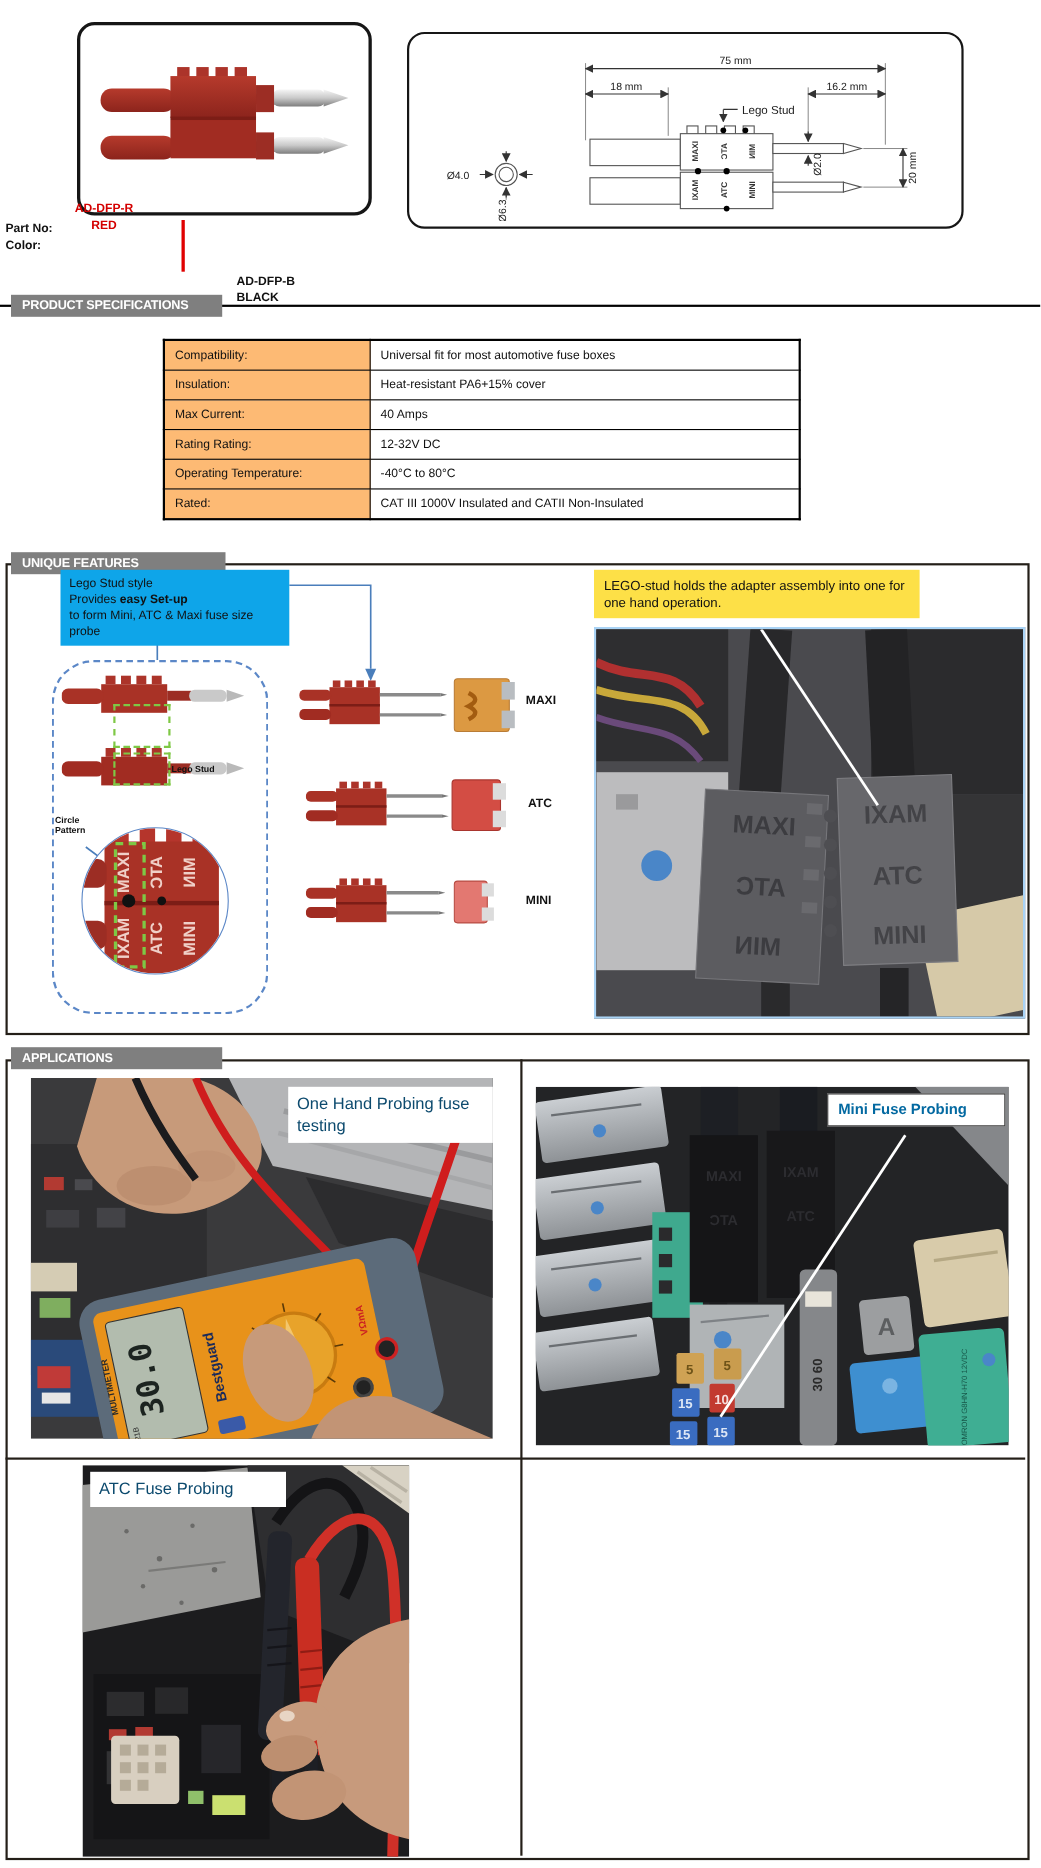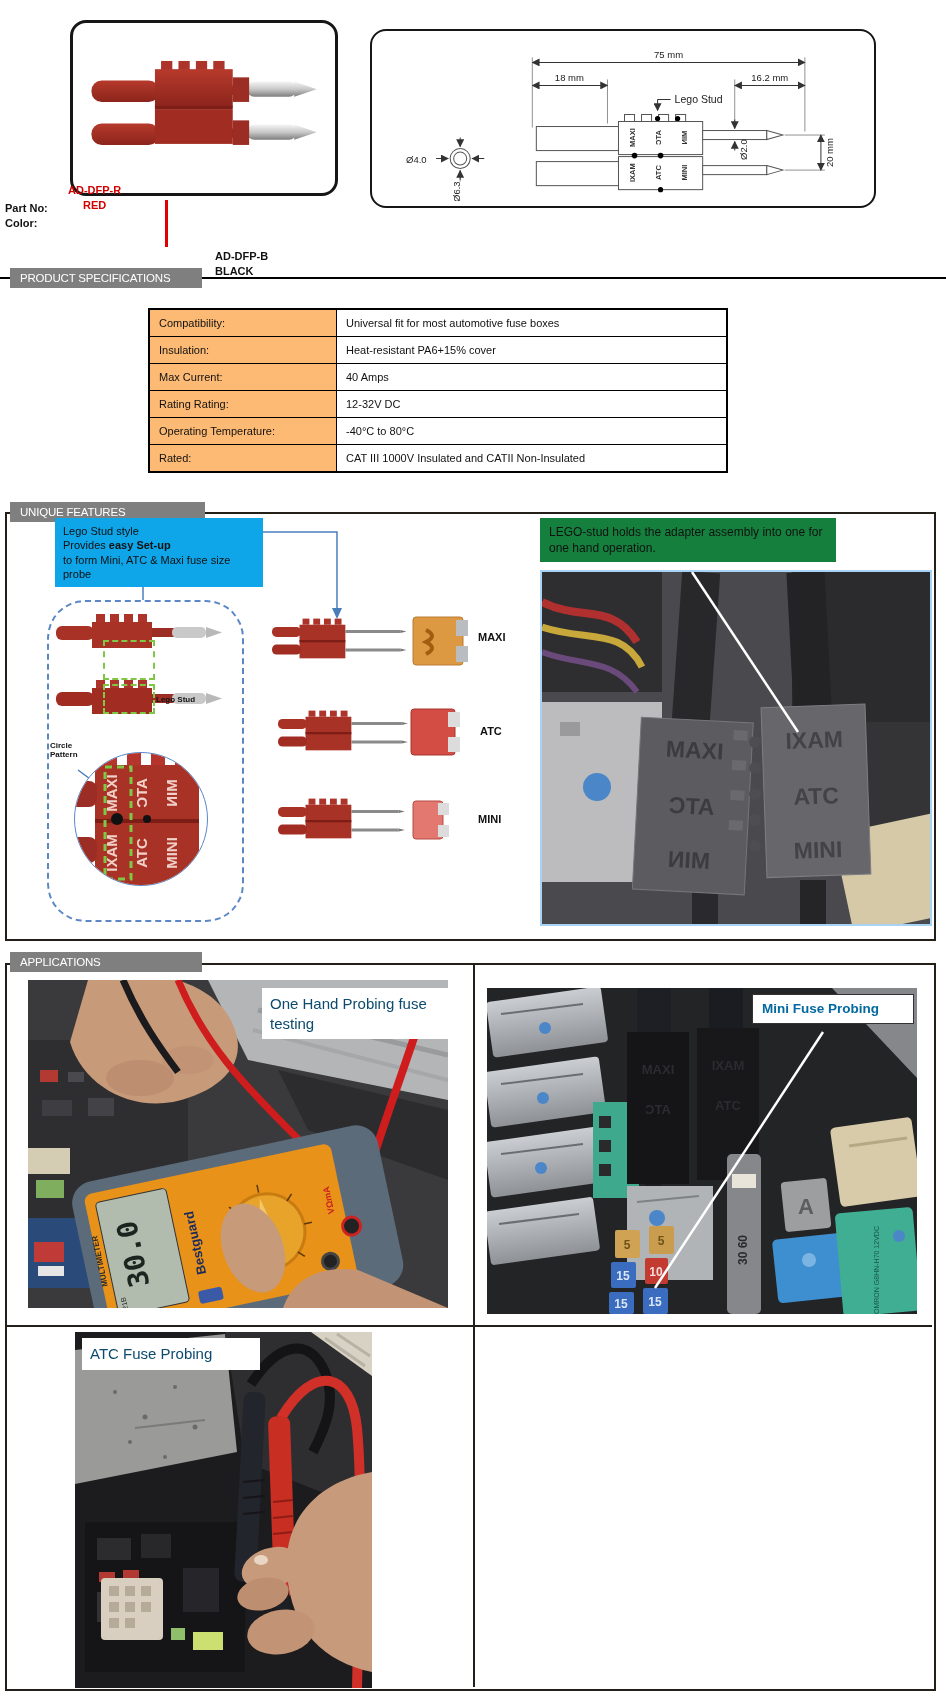--- a/index.html
+++ b/index.html
@@ -1,31 +1,31 @@
 <!DOCTYPE html>
 <html><head>
 <meta charset="utf-8">
 <style>
   html,body{margin:0;padding:0;background:#fff;}
   .page{position:relative;width:946px;height:1698px;background:#fff;
         font-family:"Liberation Sans","DejaVu Sans",sans-serif;color:#111;overflow:hidden;}
   .abs{position:absolute;}
   .rbox{border:3px solid #161616;border-radius:16px;background:#fff;overflow:hidden;}
-  .section-bar{background:#7f7f7f;color:#fff;font-weight:normal;font-size:11.5px;
+  .section-bar{background:#7f7f7f;color:#fff;font-weight:bold;font-size:11.5px;
                letter-spacing:-0.2px;display:flex;align-items:center;padding-left:10px;height:20px;}
   .hline{background:#000;height:2px;}
   .section-box{border:2.5px solid #241f18;background:transparent;}
   .part-label{font-size:11px;font-weight:bold;color:#111;line-height:15px;}
   .part-red{color:#d40000;}
   .red-divider{width:3px;background:#e00000;}
   .spec-table{border-collapse:collapse;border:2px solid #000;width:580px;table-layout:fixed;}
   .spec-table td{border:1px solid #000;font-size:11px;padding:0 9px;height:26px;vertical-align:middle;}
   .spec-table td.lbl{width:168px;background:#fdba74;font-weight:normal;}
   .callout{background:#0ea5e9;font-size:11px;line-height:1.3;padding:6px 8px;color:#111;}
-  .callout2{background:#15803d;font-size:12px;line-height:1.35;padding:6px 9px;color:#111;}
+  .callout2{background:#fde047;font-size:12px;line-height:1.35;padding:6px 9px;color:#111;}
   .dashed-box{border:2px dashed #5b87c7;border-radius:38px;}
   .green-dash{border:2px dashed #7ec845;}
   .tiny-label{font-size:8px;font-weight:bold;color:#111;line-height:1.1;}
   .size-label{font-size:11px;font-weight:bold;color:#111;}
   .feature-photo{border:2px solid #a9d3f5;overflow:hidden;background:#4e4e50;}
   .photo-caption{background:#ffffff;color:#0c4a6e;font-size:15px;line-height:1.3;padding:6px 8px;}
   .photo-caption-bordered{background:#ffffff;color:#0369a1;font-size:13.5px;line-height:1.2;
                           padding:6px 9px;border:1.5px solid #333;font-weight:bold;}
   svg text{font-family:"Liberation Sans","DejaVu Sans",sans-serif;}
   .mono{font-family:"DejaVu Sans Mono",monospace;}

